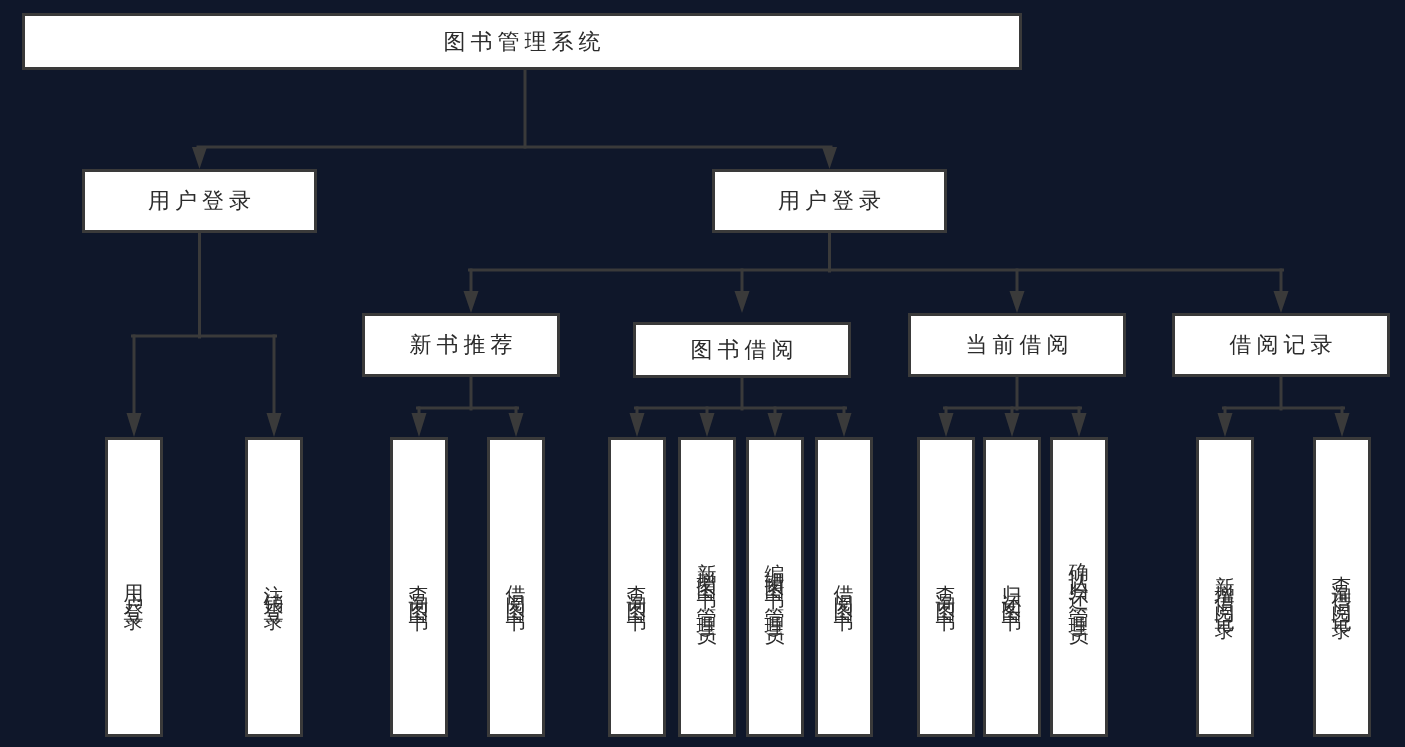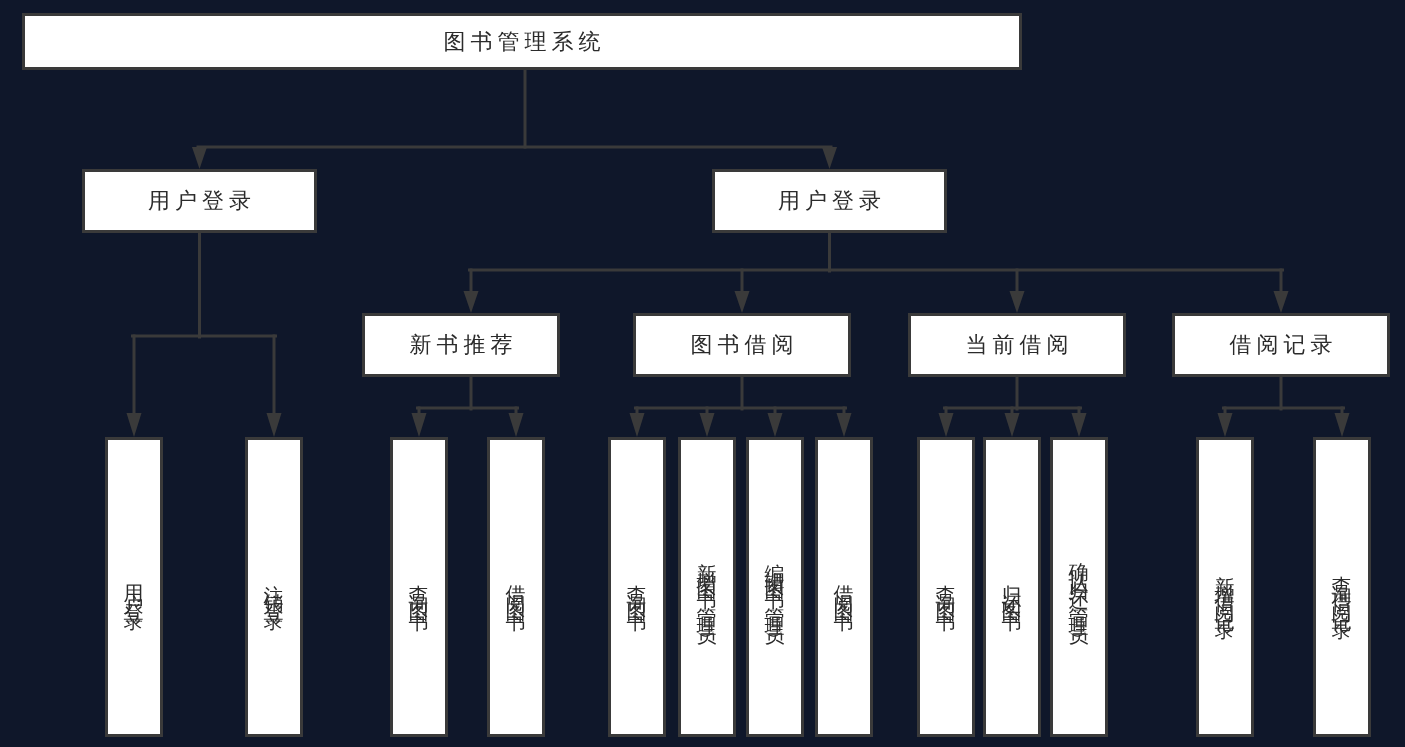--- a/index.html
+++ b/index.html
@@ -127,21 +127,21 @@
   <div class="node h" style="left:82px;top:169px;width:235px;height:64px">
     <span>用户登录</span>
   </div>
   <div class="node h" style="left:712px;top:169px;width:235px;height:64px">
     <span>用户登录</span>
   </div>
 
   <div class="node h" style="left:362px;top:313px;width:198px;height:64px">
     <span>新书推荐</span>
   </div>
-  <div class="node h" style="left:633px;top:313px;width:218px;height:64px">
+  <div class="node h" style="left:633px;top:322px;width:218px;height:56px">
     <span>图书借阅</span>
   </div>
   <div class="node h" style="left:908px;top:313px;width:218px;height:64px">
     <span>当前借阅</span>
   </div>
   <div class="node h" style="left:1172px;top:313px;width:218px;height:64px">
     <span>借阅记录</span>
   </div>
 
   <div class="node leaf" style="left:105px;top:437px;width:58px;height:300px">

